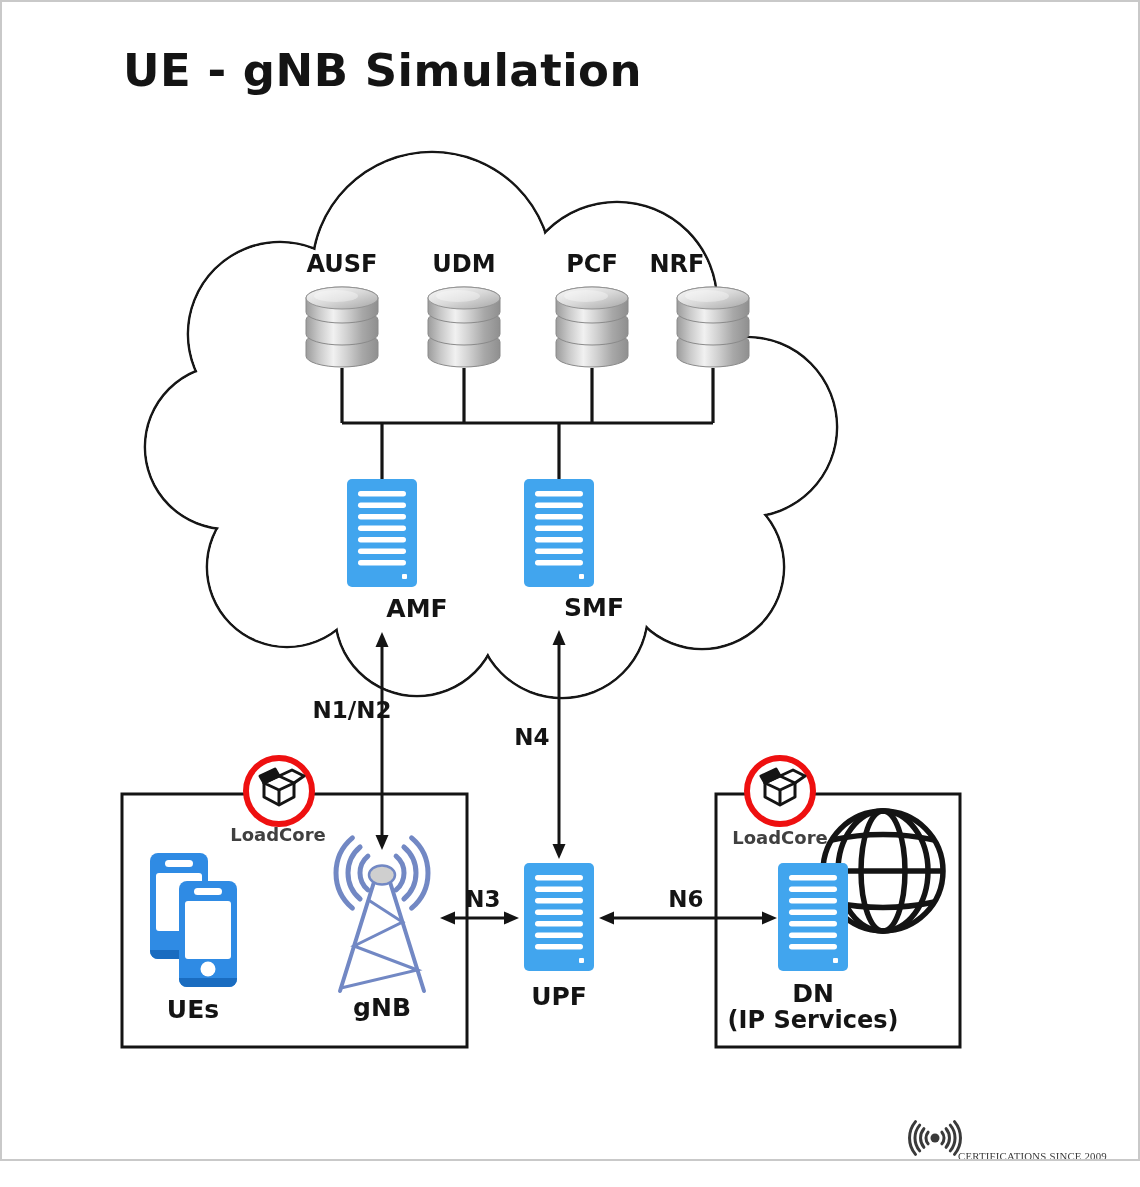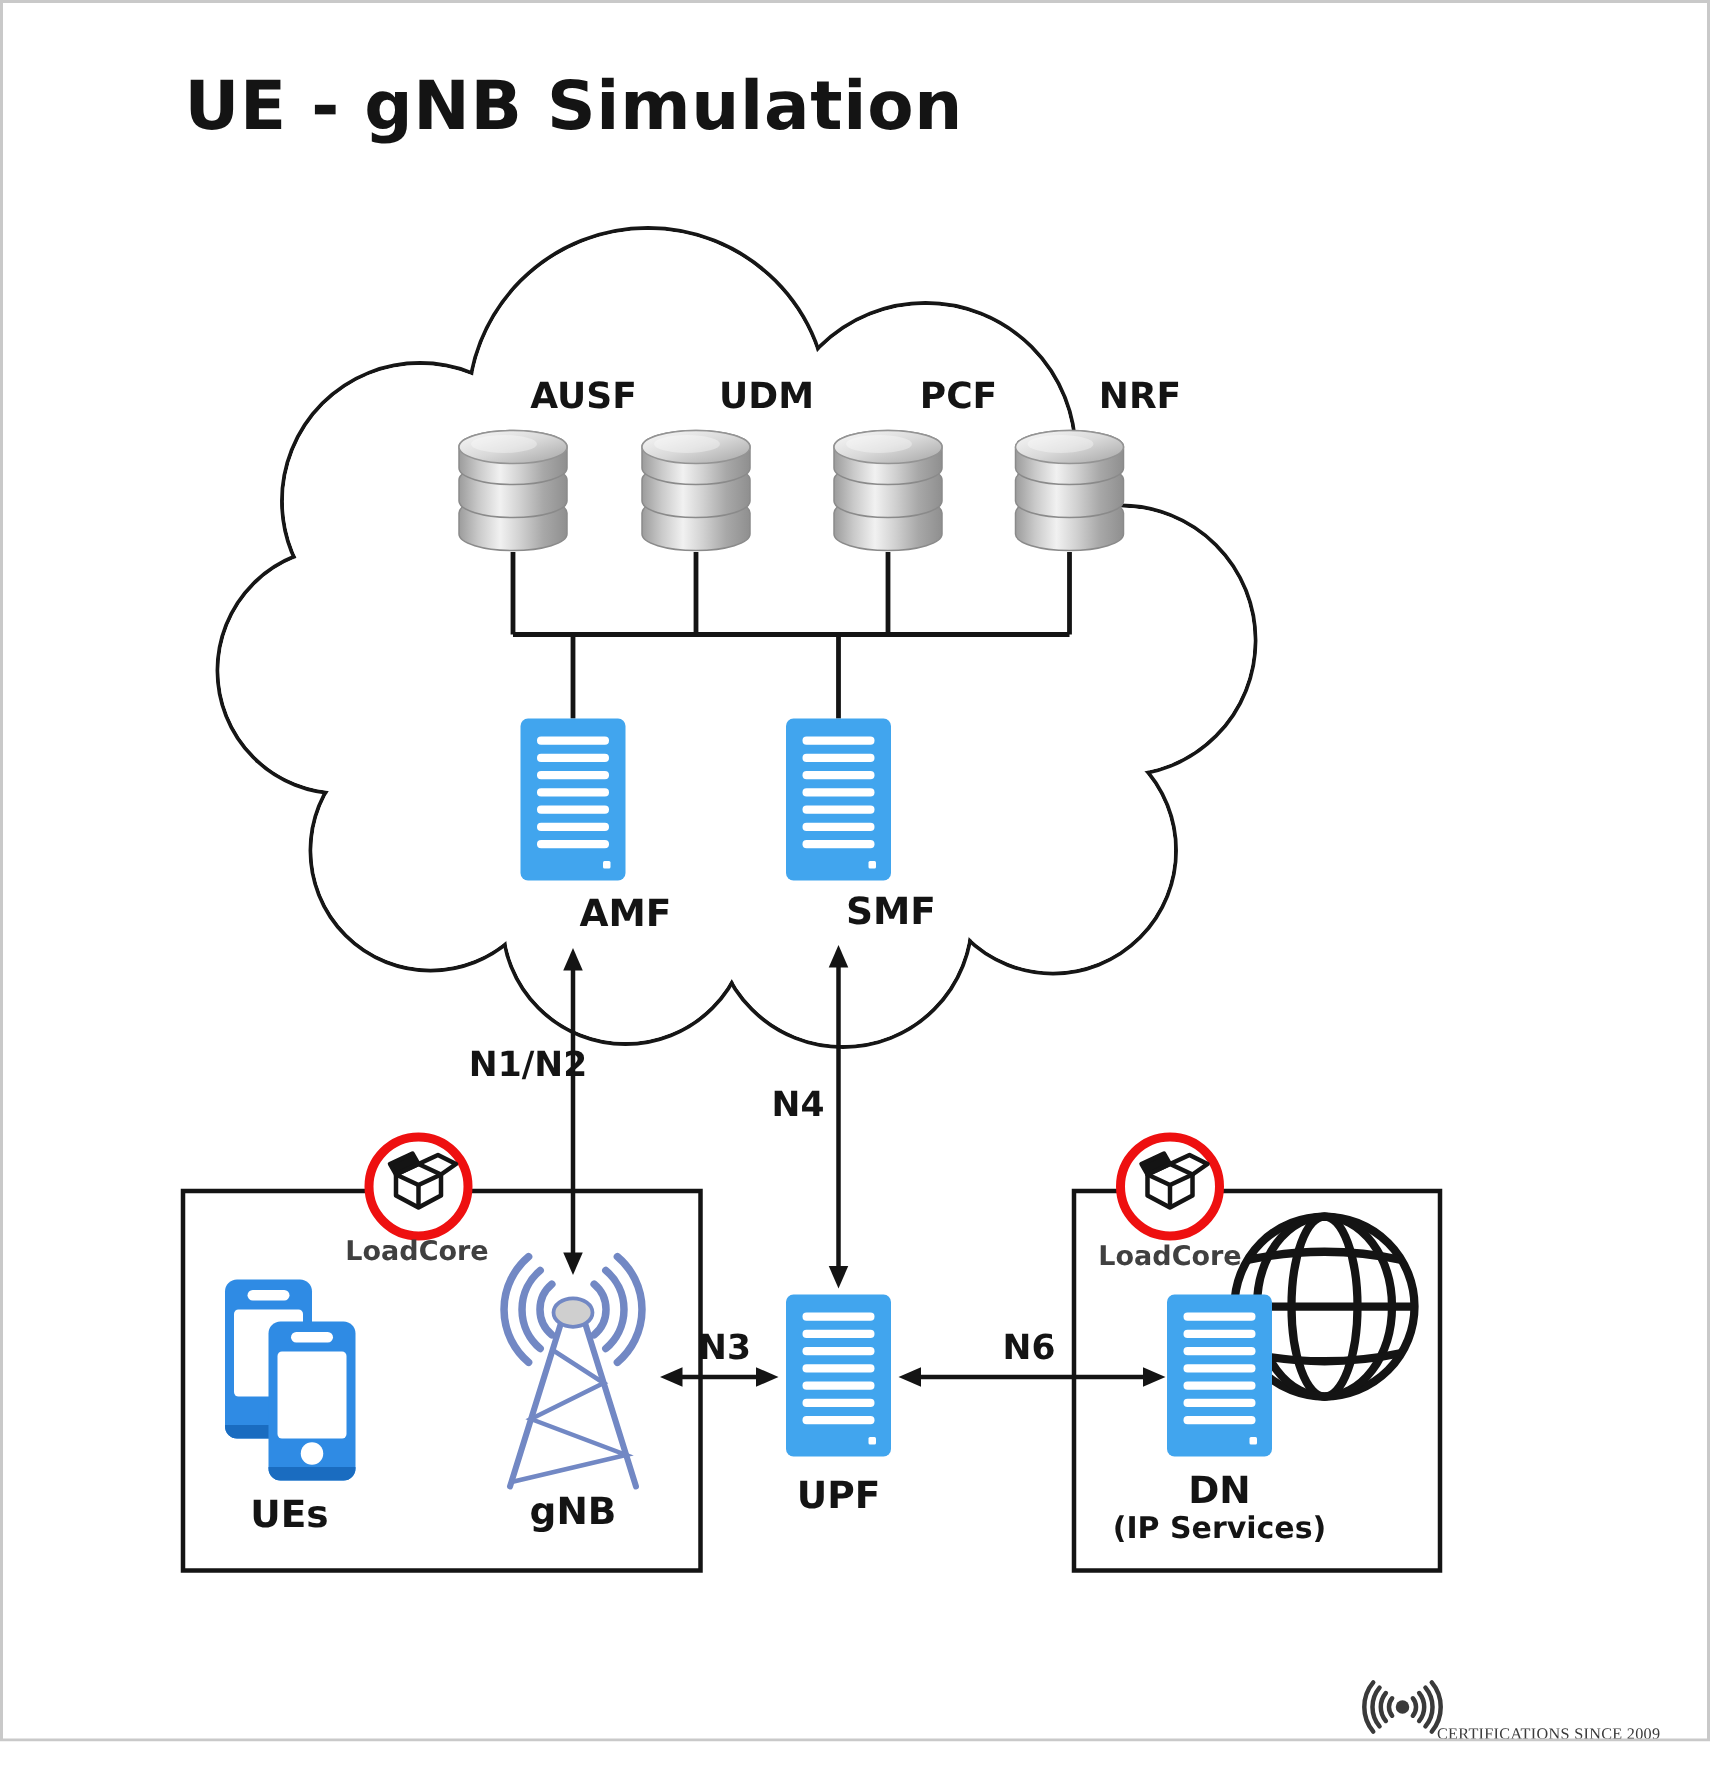--- a/index.html
+++ b/index.html
@@ -19,25 +19,25 @@
     white-space:nowrap;
     color:#141414;
     font-weight:600;
     line-height:1;
   }
   .title{
     position:absolute;left:121px;top:42px;
     font-size:45px;font-weight:700;color:#141414;
     letter-spacing:0.5px;white-space:nowrap;
   }
-  .db-lbl{font-size:24px;margin-left:47px;}
+  .db-lbl{font-size:24px;}
   .srv-lbl{font-size:25px;margin-left:35px;}
   .if-lbl{font-size:23px;}
   .box-lbl{font-size:25px;}
-  .sub-lbl{font-size:20px;}
+  .sub-lbl{font-size:24px;}
   .loadcore{font-size:18px;font-weight:700;color:#404040;}
   .brand{
     position:absolute;left:953px;top:1116px;
     font-size:31px;font-weight:700;color:#3a3a3a;
     letter-spacing:0.5px;white-space:nowrap;
   }
   .tagline{
     position:absolute;left:956px;top:1148px;
     font-size:10.8px;font-weight:500;color:#3a3a3a;
     letter-spacing:0.2px;white-space:nowrap;font-family:Liberation Serif, serif;
@@ -223,21 +223,21 @@
       <path d="M948.3,1123.1 A20,20 0 0 1 948.3,1148.9"></path>
       <path d="M952.5,1119.6 A25.5,25.5 0 0 1 952.5,1152.4"></path>
     </g>
   </svg>
 
   <div class="title">UE - gNB Simulation</div>
 
   <div class="lbl db-lbl" style="left:340px;top:250px">AUSF</div>
   <div class="lbl db-lbl" style="left:462px;top:250px">UDM</div>
   <div class="lbl db-lbl" style="left:590px;top:250px">PCF</div>
-  <div class="lbl db-lbl" style="left:711px;top:250px">NRF</div>
+  <div class="lbl db-lbl" style="left:675px;top:250px">NRF</div>
 
   <div class="lbl srv-lbl" style="left:380px;top:594px">AMF</div>
   <div class="lbl srv-lbl" style="left:557px;top:593px">SMF</div>
 
   <div class="lbl if-lbl" style="left:350px;top:697px">N1/N2</div>
   <div class="lbl if-lbl" style="left:530px;top:724px">N4</div>
   <div class="lbl if-lbl" style="left:481px;top:886px">N3</div>
   <div class="lbl if-lbl" style="left:684px;top:886px">N6</div>
 
   <div class="lbl loadcore" style="left:276px;top:824px">LoadCore</div>

